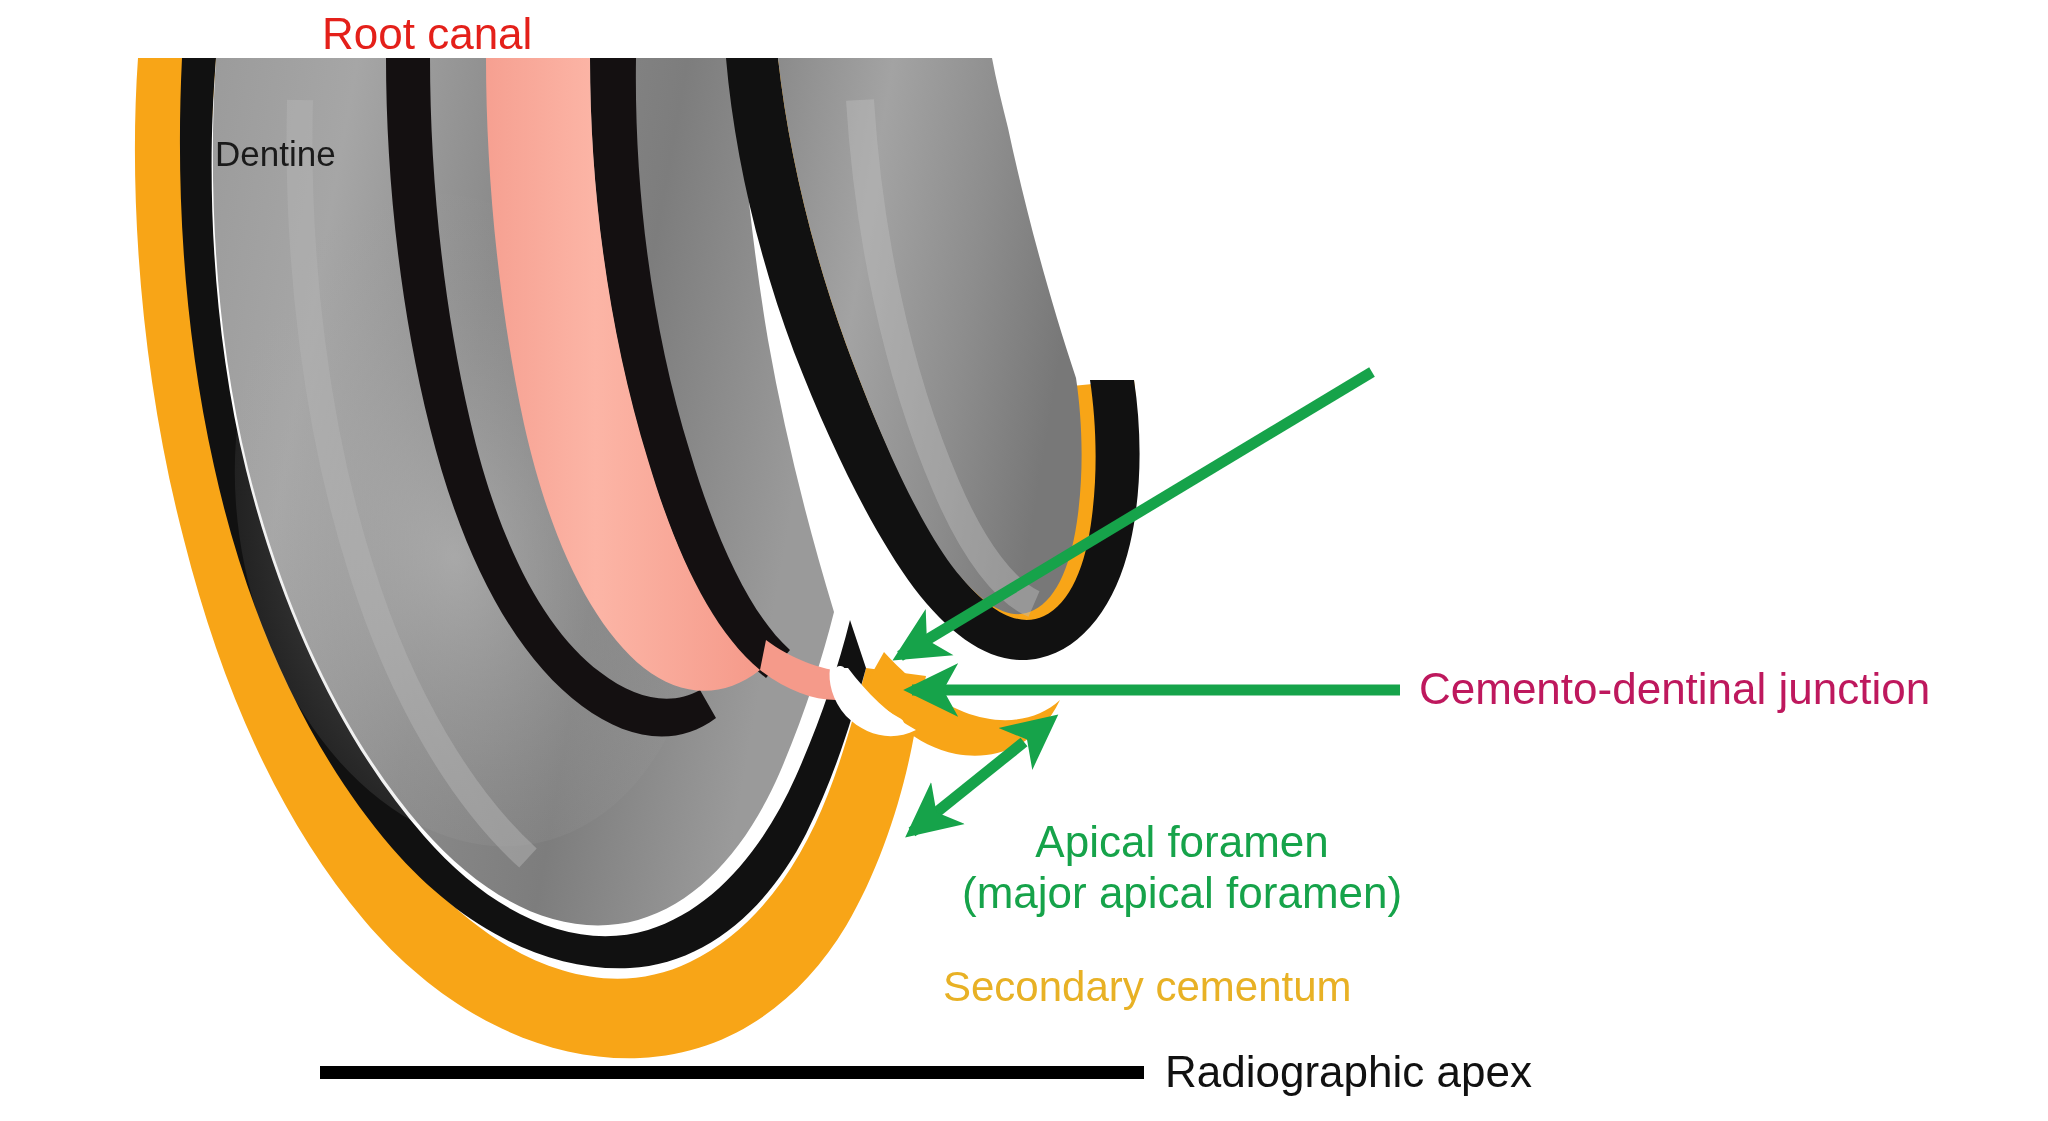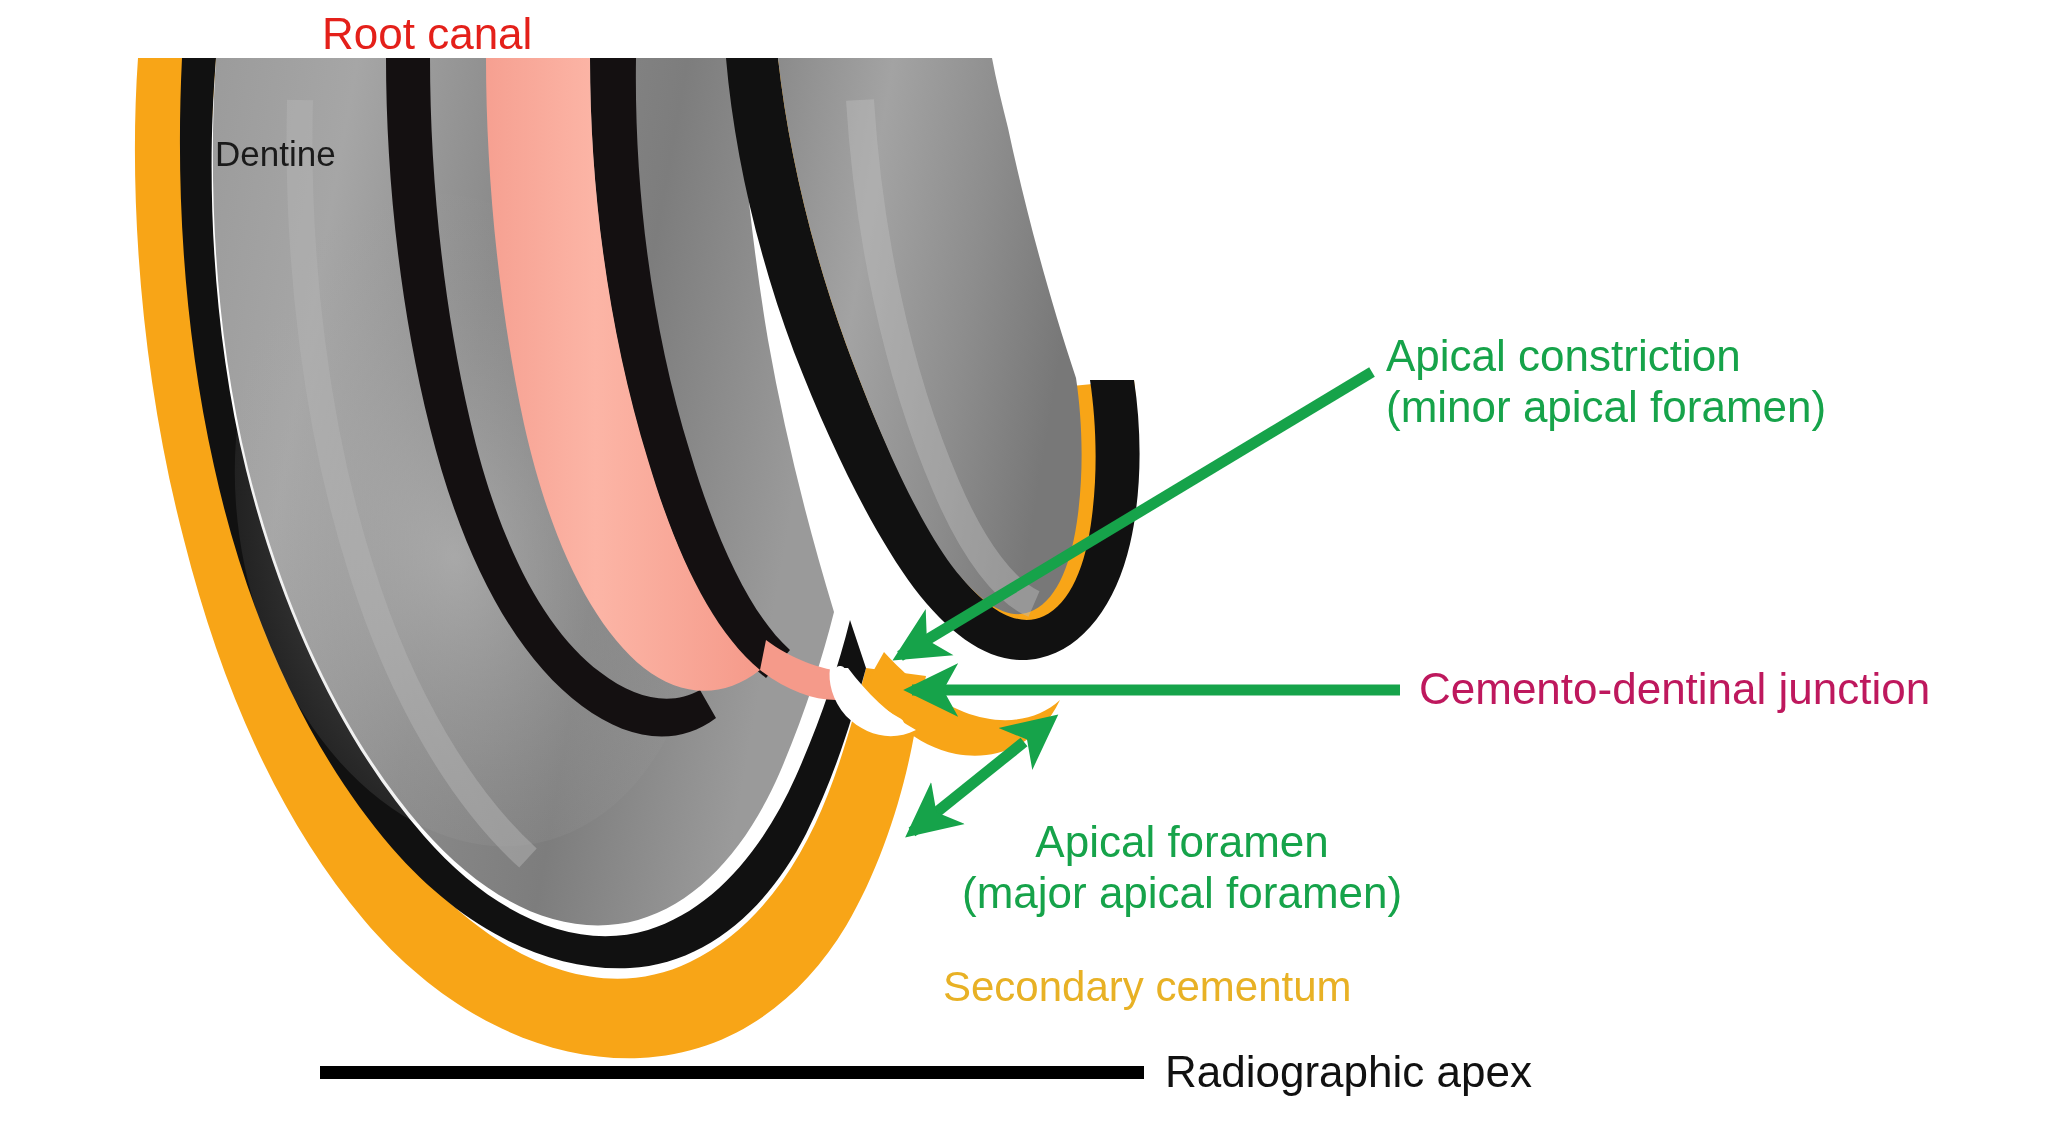--- a/index.html
+++ b/index.html
@@ -244,21 +244,20 @@
       <line x1="1024" y1="742" x2="912" y2="832" stroke="#16a34a" stroke-width="11" marker-start="url(#arrowGreenStart)" marker-end="url(#arrowGreen)"></line>
     </g>
 
     <rect x="320" y="1066" width="824" height="13" fill="#000000"></rect>
   </svg>
 
   <div class="label lbl-root-canal">Root canal</div>
 
   <div class="label lbl-dentine">Dentine</div>
 
-  <div class="label lbl-apical-constriction"><span class="lbl-line2">Apical constriction</span><span class="lbl-line2">(minor apical foramen)</span></div>
 
   <div class="label lbl-cdj">Cemento-dentinal junction</div>
 
   <div class="label lbl-secondary-cementum">Secondary cementum</div>
 
   <div class="label lbl-apical-foramen"><span class="lbl-line2">Apical foramen</span><span class="lbl-line2">(major apical foramen)</span></div>
 
   <div class="label lbl-radiographic-apex">Radiographic apex</div>
 
 </div>

